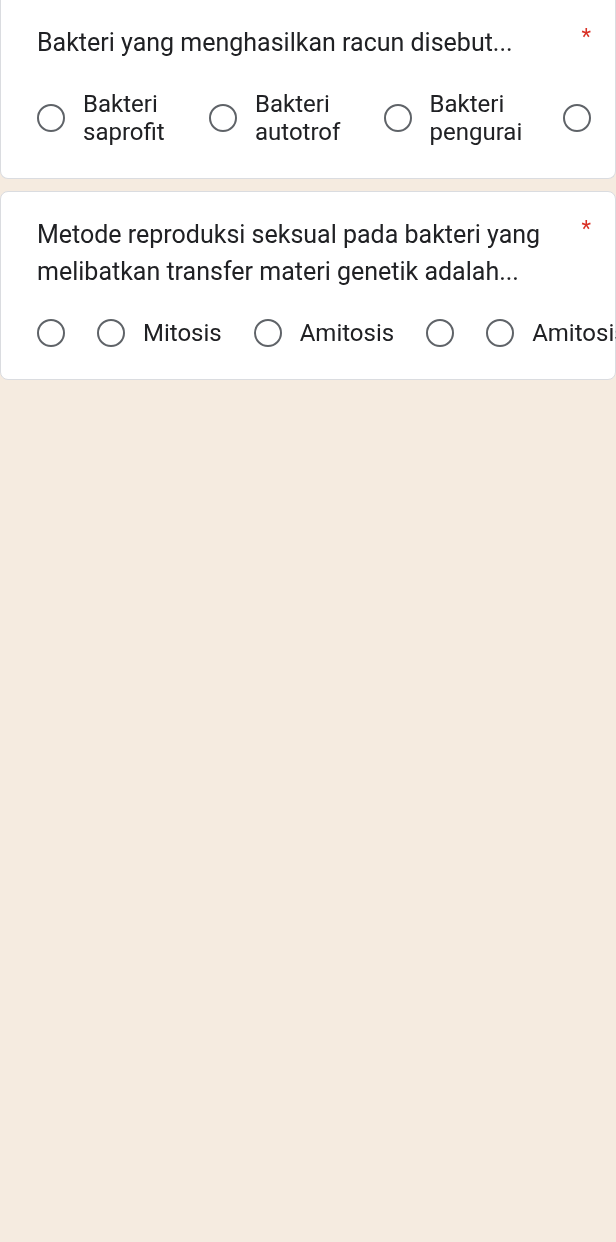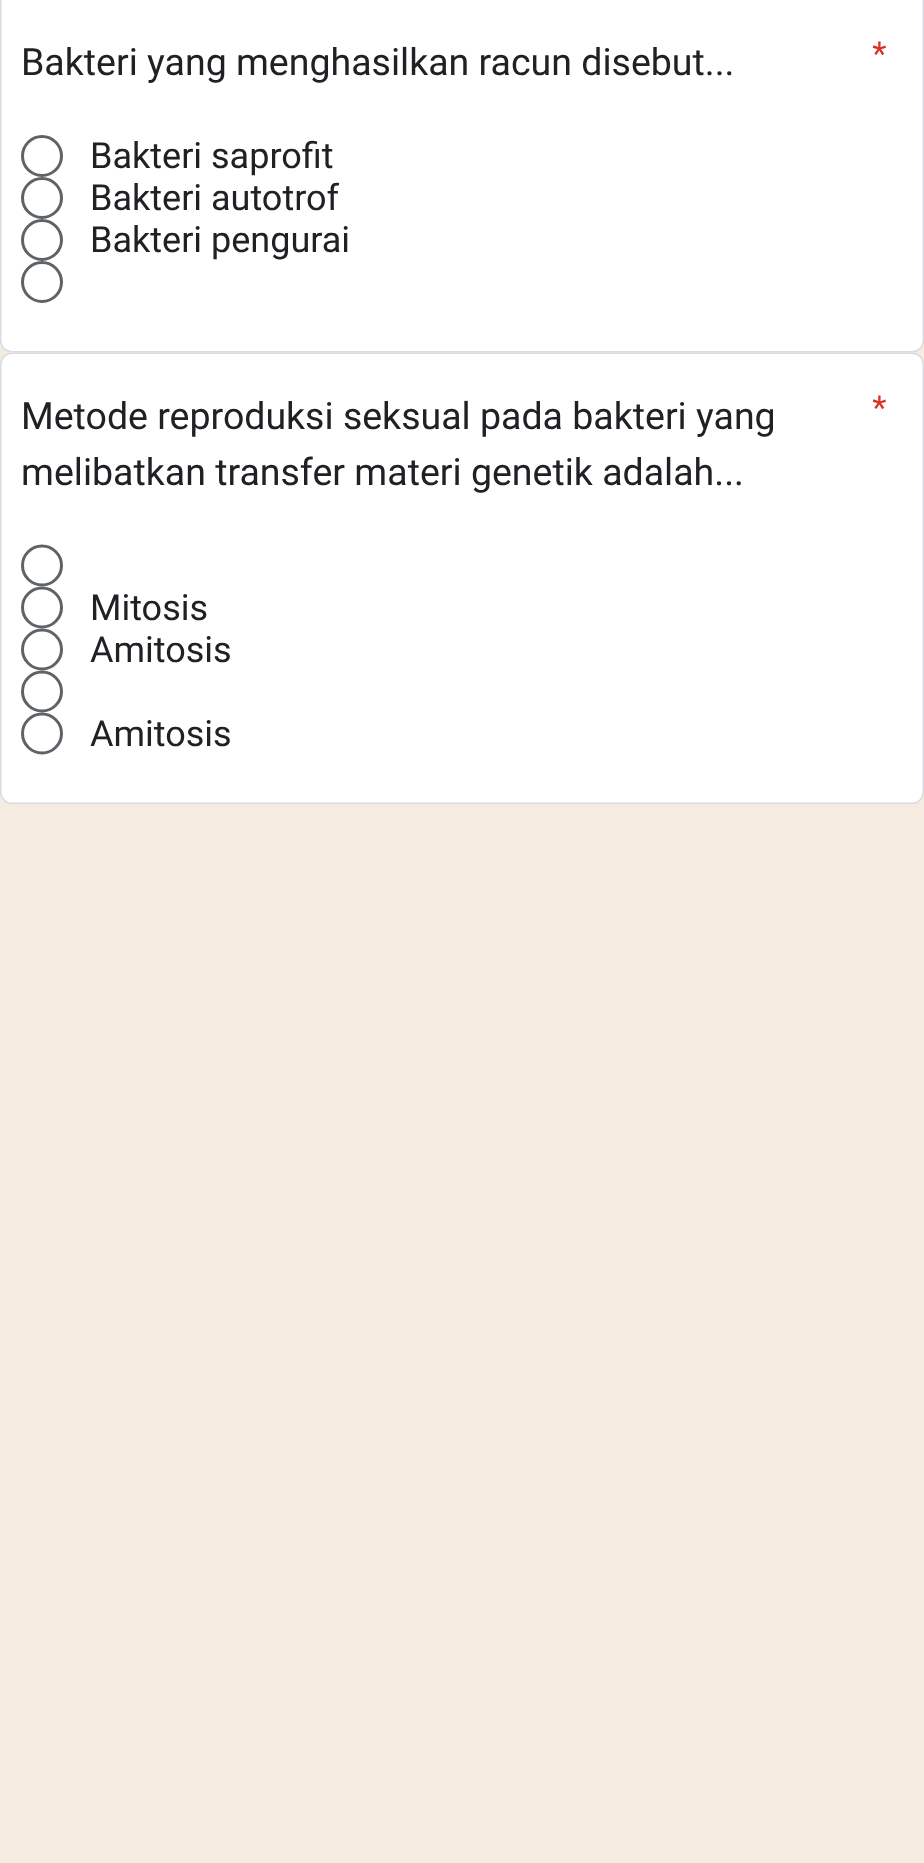--- a/index.html
+++ b/index.html
@@ -10,22 +10,22 @@
     body {
       font-family: Roboto, Arial, sans-serif;
       background-color: #f5ebe0;
       width: 616px;
       color: #202124;
     }
     .question-card {
       background-color: #ffffff;
       border: 1px solid #dadce0;
       border-radius: 8px;
-      padding: 24px 24px 32px 13px;
-      margin-bottom: 0;
+      padding: 24px 24px 32px 36px;
+      margin-bottom: 12px;
     }
     .question-header {
       display: flex;
       align-items: flex-start;
       margin-bottom: 28px;
     }
     .question-text {
       font-size: 25px;
       line-height: 1.5;
       color: #202124;
@@ -33,21 +33,22 @@
       font-weight: 400;
     }
     .required-asterisk {
       color: #d93025;
       font-size: 22px;
       margin-left: 16px;
       line-height: 1.2;
     }
     .options-list {
       display: flex;
-      flex-direction: column;
+      flex-direction: row;
+      gap: 32px;
     }
     .option-row {
       display: flex;
       align-items: center;
       gap: 18px;
       cursor: pointer;
     }
     .radio-circle {
       width: 28px;
       height: 28px;

